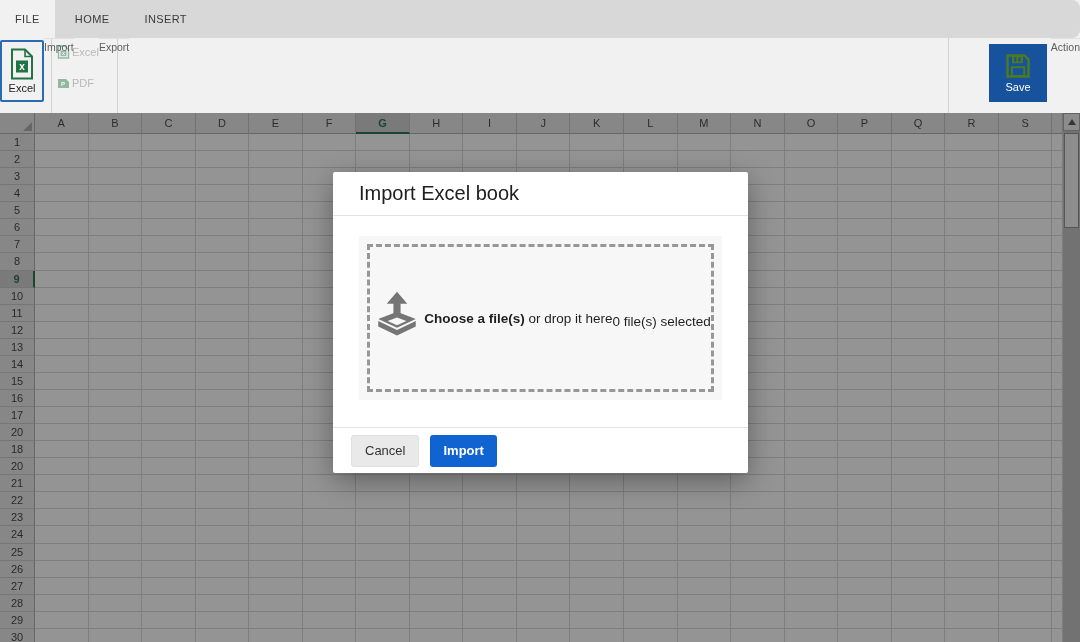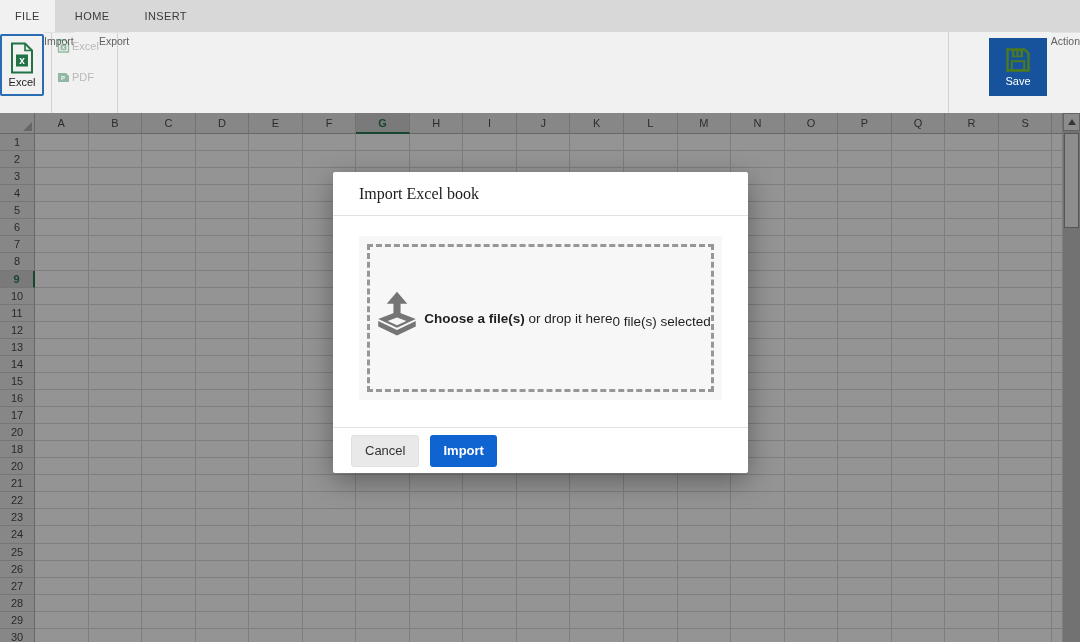--- a/index.html
+++ b/index.html
@@ -1,21 +1,21 @@
 <!DOCTYPE html>
 <html style="--excel-green: #217346; --sel-green: #1e7145; --save-blue: #17539c; --import-blue: #1064d2; --icon-gray: #757575;"><head>
 <meta charset="utf-8">
 <style>
   * { margin:0; padding:0; box-sizing:border-box; }
   html,body { width:1080px; height:642px; overflow:hidden;
     font-family:"Liberation Sans", sans-serif; background:#f1f1f1; }
   .app { position:relative; width:1080px; height:642px; }
 
   
-  .tabbar { height:32px; background:#d8d8d8; display:flex; align-items:stretch; }
+  .tabbar { height:38px; background:#d8d8d8; display:flex; align-items:stretch;border-radius:8px; }
   .tab { padding:0 15px; margin-right:5px; display:flex; align-items:center;
     font-size:11px; letter-spacing:.4px; color:#3a3a3a; cursor:default; }
   .tab.active { background:#f1f1f1; }
 
   
   .ribbon { height:90px; background:#f1f1f1; border-bottom:1px solid #b5b5b5;
     display:flex; align-items:stretch; }
   .group { display:flex; flex-direction:row; }
   .group-content { flex:1; display:flex; }
   .group-label { height:18px; font-size:10.5px; color:#5f5f5f; text-align:center;
@@ -79,21 +79,21 @@
 
   
   .dim { position:absolute; inset:0; background:rgba(18,18,18,0.45); z-index:5; }
 
   
   .modal { position:absolute; left:333px; top:59px; width:415px; height:301px;
     background:#fff; z-index:10; border-radius:2px;
     box-shadow:0 8px 28px rgba(0,0,0,0.35); }
   .modal-header { height:44px; border-bottom:1px solid #e2e2e2; display:flex;
     align-items:center; padding:0 26px; }
-  .modal-title { font-size:16px; color:#202020;font-family:Liberation Serif, serif; }
+  .modal-title { font-size:20px; color:#202020; }
   .modal-body { padding:20px 26px 0; }
   .drop-outer { background:#f7f7f7; padding:8px; height:164px; cursor:pointer; }
   .drop-inner { height:100%; border:3px dashed #979797; display:flex;
     flex-direction:row; align-items:center; justify-content:center; }
   .upload-icon { width:54px; height:50px; color:var(--icon-gray); margin-bottom:9px; }
   .drop-line1 { font-size:13.5px; color:#1f1f1f; }
   .drop-line1 b { font-weight:700; }
   .drop-line2 { font-size:13.5px; color:#1f1f1f; margin-top:6px; }
   .modal-footer { position:absolute; left:0; right:0; bottom:0; height:46px;
     border-top:1px solid #e2e2e2; display:flex; align-items:center;

